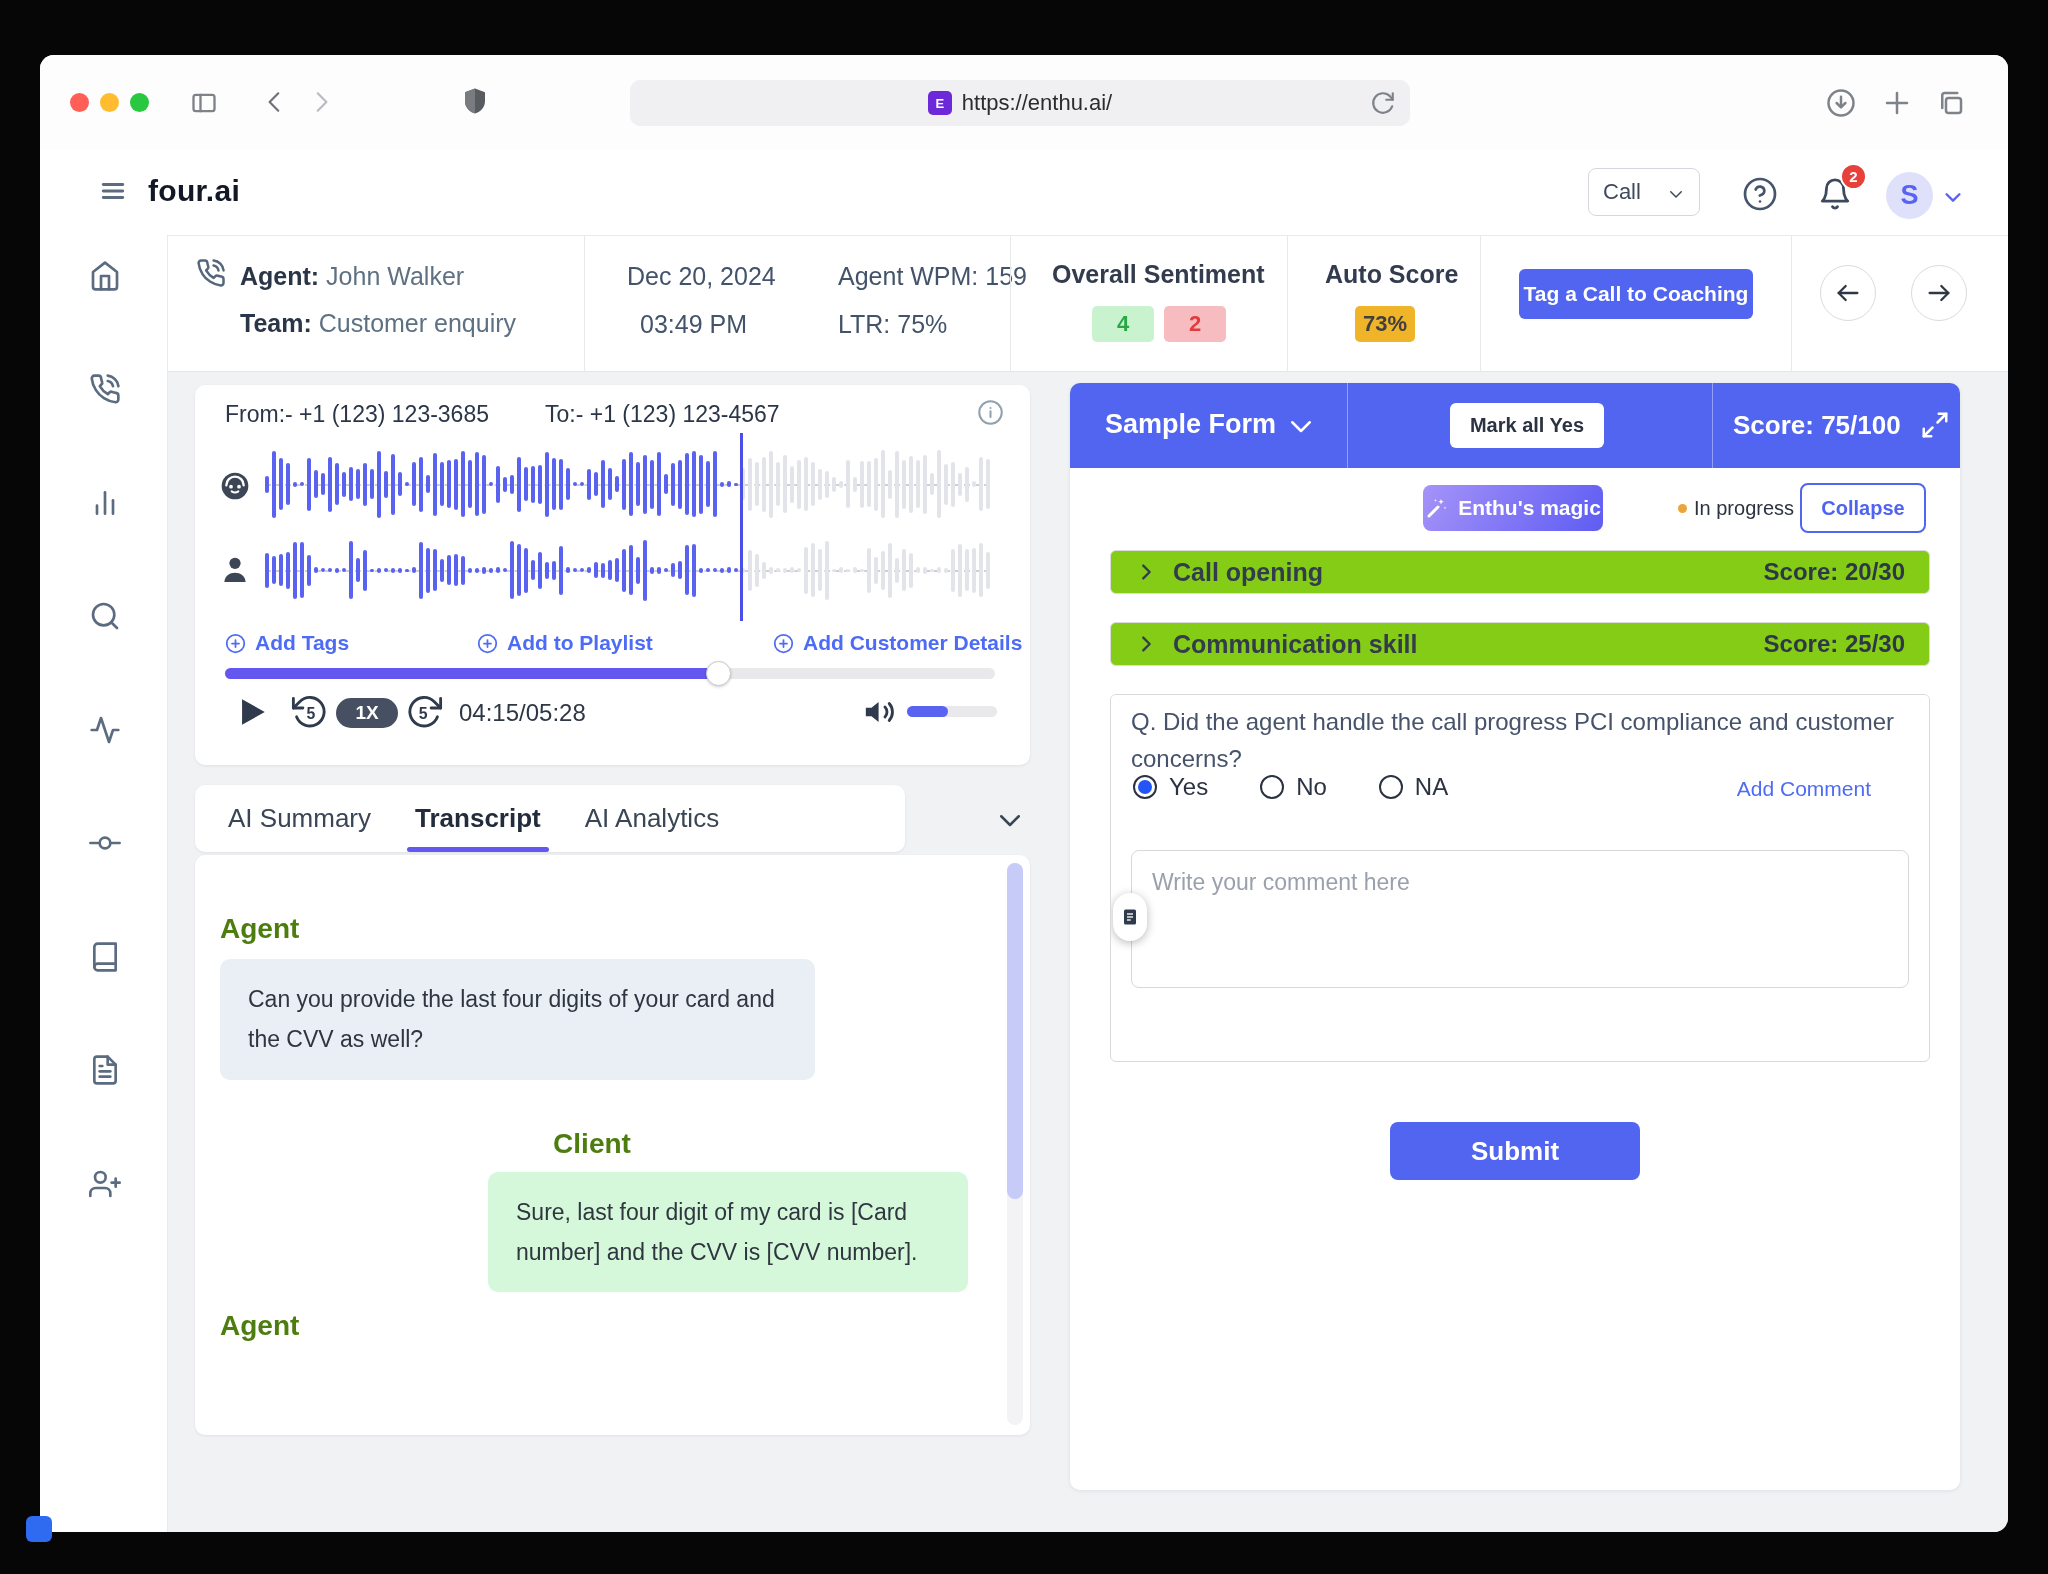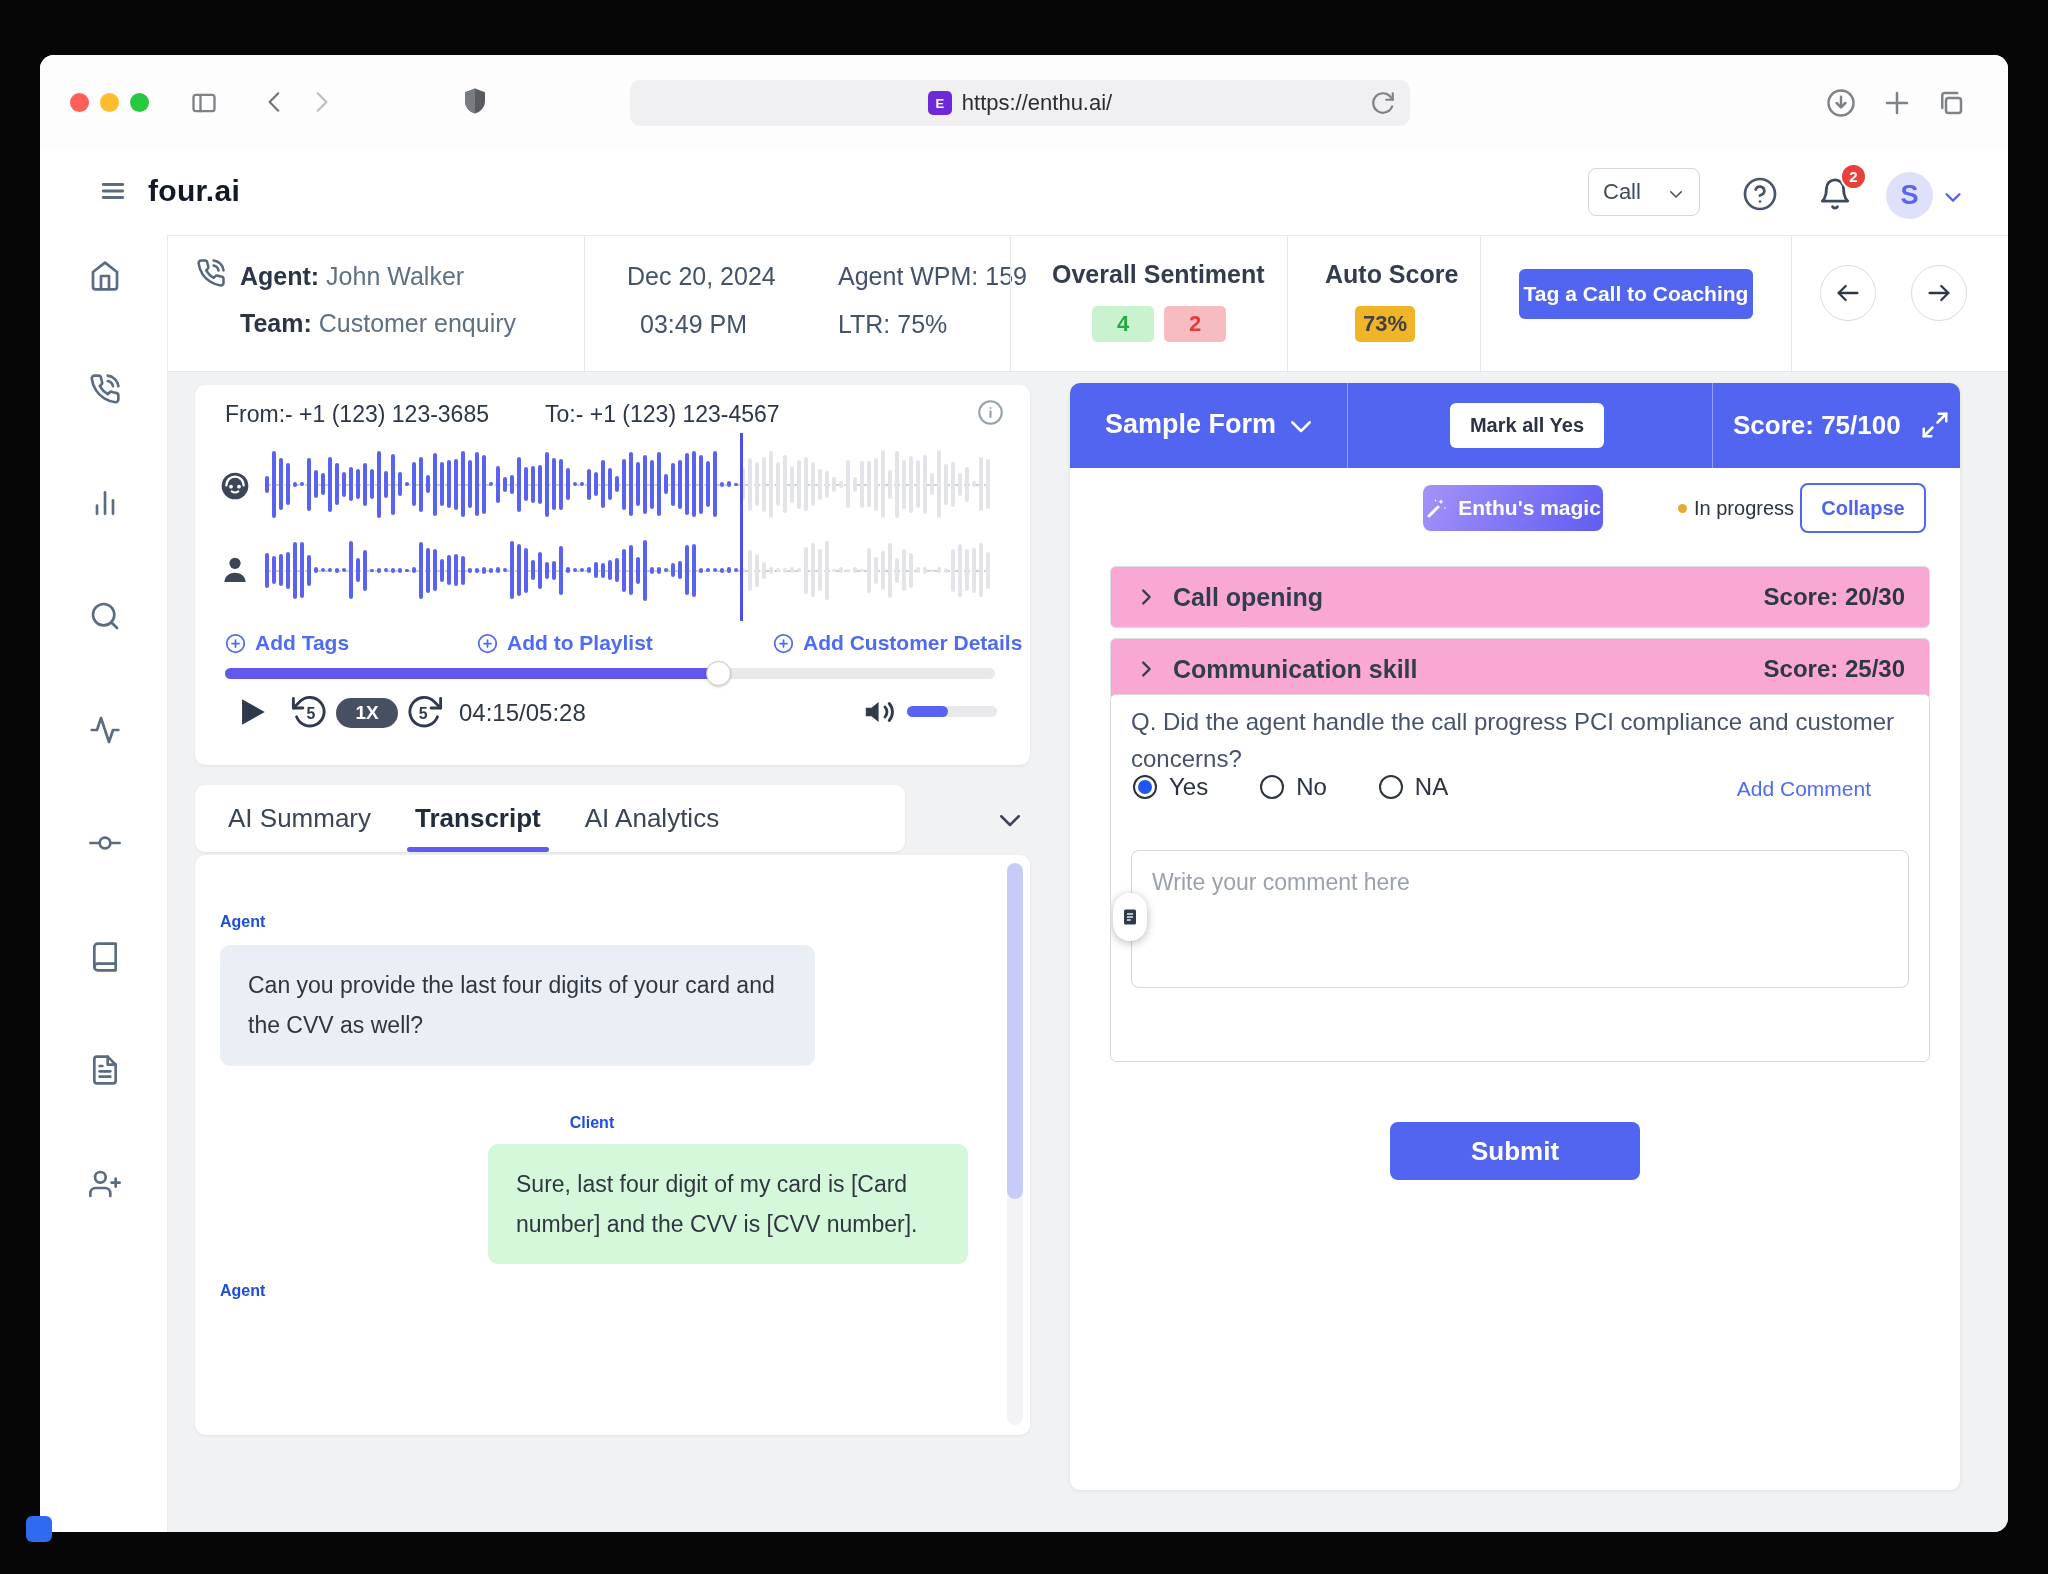--- a/index.html
+++ b/index.html
@@ -104,21 +104,21 @@
   #tabs-bar { left:27px; top:413px; width:710px; height:67px; display:flex; align-items:center; padding-left:33px; gap:44px; }
   .tab { position:relative; height:100%; display:flex; align-items:center; font-size:26px; color:#3a4556;
          font-weight:500; cursor:pointer; }
   .tab.active { color:#232c3c; font-weight:600; }
   .tab.active::after { content:''; position:absolute; left:-8px; right:-8px; bottom:0; height:5px;
                        background:#6459ef; border-radius:4px; }
   #tabs-chev { position:absolute; left:800px; top:20px; width:30px; height:30px; color:#3a4556; cursor:pointer; }
 
   
   #transcript-card { left:27px; top:483px; width:835px; height:580px; padding:58px 62px 0 25px; overflow:hidden; }
-  .speaker { font-size:16px; font-weight:600; color:#1d4ed8; }
+  .speaker { font-size:28px; font-weight:600; color:#4d7c0f; }
   .bubble { border-radius:10px; padding:20px 28px; font-size:23px; line-height:1.75; color:#2f3640; }
   .bubble.gray { background:#eaeef5; width:595px; }
   .bubble.green { background:#d6f8da; width:480px; margin-left:auto; }
   .client-label { text-align:center; margin-right:4px; }
   #scroll-track { position:absolute; right:7px; top:8px; width:16px; height:562px; background:#f3f3f6; border-radius:8px; }
   #scroll-thumb { position:absolute; left:0; top:0; width:16px; height:336px; background:#c7cbf8; border-radius:8px; cursor:pointer; }
 
   
   #form-panel { left:902px; top:11px; width:890px; height:1107px; background:#fff; border-radius:10px;
                 position:absolute; box-shadow:0 1px 4px rgba(20,30,60,.08); }
@@ -136,22 +136,22 @@
                background:linear-gradient(120deg,#a593f8,#5e5cf3); color:#fff; font-size:21px; font-weight:600;
                font-family:inherit; display:flex; align-items:center; justify-content:center; gap:9px; cursor:pointer; }
   #magic-btn svg { width:24px; height:24px; }
   #status-row { position:absolute; left:608px; top:114px; display:flex; align-items:center; gap:7px; }
   #status-dot { width:9px; height:9px; border-radius:50%; background:#eaa53b; }
   #status-text { font-size:20px; color:#2b3342; font-weight:500; }
   #collapse-btn { position:absolute; left:730px; top:100px; width:126px; height:50px; background:#fff;
                   border:2px solid #5165f1; border-radius:8px; color:#4f63f0; font-size:20px; font-weight:700;
                   font-family:inherit; cursor:pointer; }
 
-  .acc-row { position:absolute; left:40px; width:820px; height:62px; background:#f9a8d4; border:1px solid #dcdcdf;
-             border-radius:6px; display:flex; align-items:center; padding:0 24px; cursor:pointer;margin-top:16px; }
+  .acc-row { position:absolute; left:40px; width:820px; height:44px; background:#84cc16; border:1px solid #dcdcdf;
+             border-radius:6px; display:flex; align-items:center; padding:0 24px; cursor:pointer; }
   .acc-row .acc-chev { width:22px; height:22px; color:#323c4d; margin-right:16px; flex:0 0 auto; }
   .acc-label { font-size:25px; font-weight:600; color:#323c4d; }
   .acc-score { margin-left:auto; font-size:24px; font-weight:700; color:#2e3747; }
 
   #acc-open { position:absolute; left:40px; top:311px; width:820px; height:368px; border:1px solid #d9d9dd;
               border-radius:6px; overflow:hidden; background:#fff; }
   #acc-open-header { height:58px; background:#f0f0f2; display:flex; align-items:center; padding:0 24px;
                      border-bottom:1px solid #e2e2e6; cursor:pointer; }
   #acc-open-header .acc-chev { width:22px; height:22px; color:#323c4d; margin-right:16px; }
   #acc-body { position:relative; height:309px; background:#fff; }

